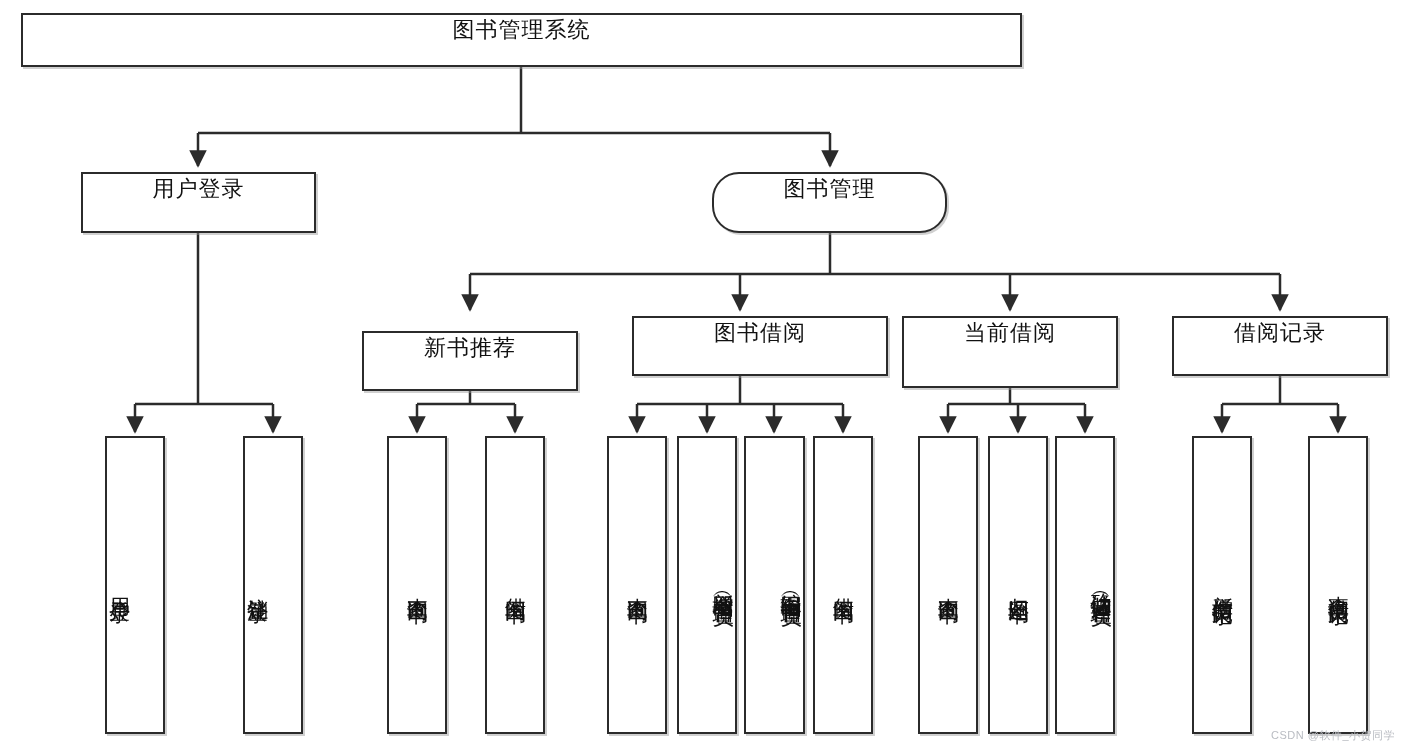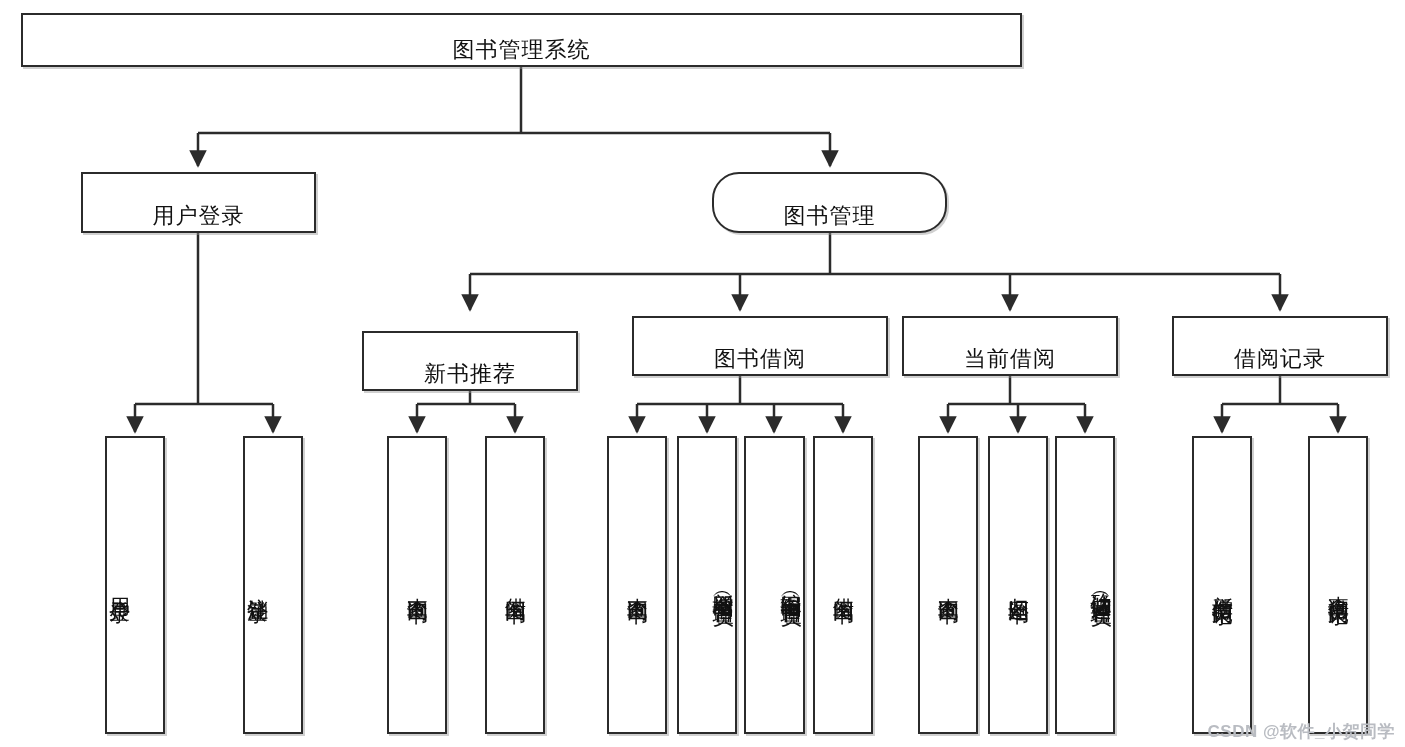--- a/index.html
+++ b/index.html
@@ -24,21 +24,21 @@
     width: 1405px;
     height: 747px;
   }
   .node {
     position: absolute;
     box-sizing: border-box;
     background: #ffffff;
     border: 2px solid #2b2b2b;
     box-shadow: 2px 2px 0 rgba(150,150,150,0.45);
     display: flex;
-    align-items: flex-end;
+    align-items: flex-start;
     justify-content: center;
     color: #111111;
     z-index: 2;
   }
   .node.horizontal {
     font-size: 22px;
     letter-spacing: 1px;
   }
   .node.vertical {
     writing-mode: vertical-rl;
@@ -59,26 +59,25 @@
     align-items: flex-start;
   }
   .node-label {
     display: block;
     white-space: nowrap;
   }
   #watermark {
     position: absolute;
     right: 10px;
     bottom: 4px;
-    font-size: 17px;
+    font-size: 11px;
     color: #b9bcc2;
     z-index: 5;
     white-space: nowrap;
     letter-spacing: 0.5px;
-    font-weight: bold;
   }
 </style>
 </head>
 <body>
 
 <div id="canvas">
 
   <svg id="edges" viewBox="0 0 1405 747" xmlns="http://www.w3.org/2000/svg">
     <defs>
       <marker id="arrow" viewBox="0 0 10 10" refX="9" refY="5" markerWidth="7" markerHeight="7" orient="auto-start-reverse">
@@ -139,21 +138,21 @@
   <div class="node horizontal" style="left:712px; top:172px; width:235px; height:61px;border-radius:27px;">
     <span class="node-label">图书管理</span>
   </div>
 
   <div class="node horizontal" style="left:362px; top:331px; width:216px; height:60px;">
     <span class="node-label">新书推荐</span>
   </div>
   <div class="node horizontal" style="left:632px; top:316px; width:256px; height:60px;">
     <span class="node-label">图书借阅</span>
   </div>
-  <div class="node horizontal" style="left:902px; top:316px; width:216px; height:60px;">
+  <div class="node horizontal" style="left:902px; top:316px; width:216px; height:72px;">
     <span class="node-label">当前借阅</span>
   </div>
   <div class="node horizontal" style="left:1172px; top:316px; width:216px; height:60px;">
     <span class="node-label">借阅记录</span>
   </div>
 
   <div class="node vertical align-bottom" style="left:105px; top:436px; width:60px; height:298px;">
     <span class="node-label">用户登录</span>
   </div>
   <div class="node vertical align-bottom" style="left:243px; top:436px; width:60px; height:298px;">

